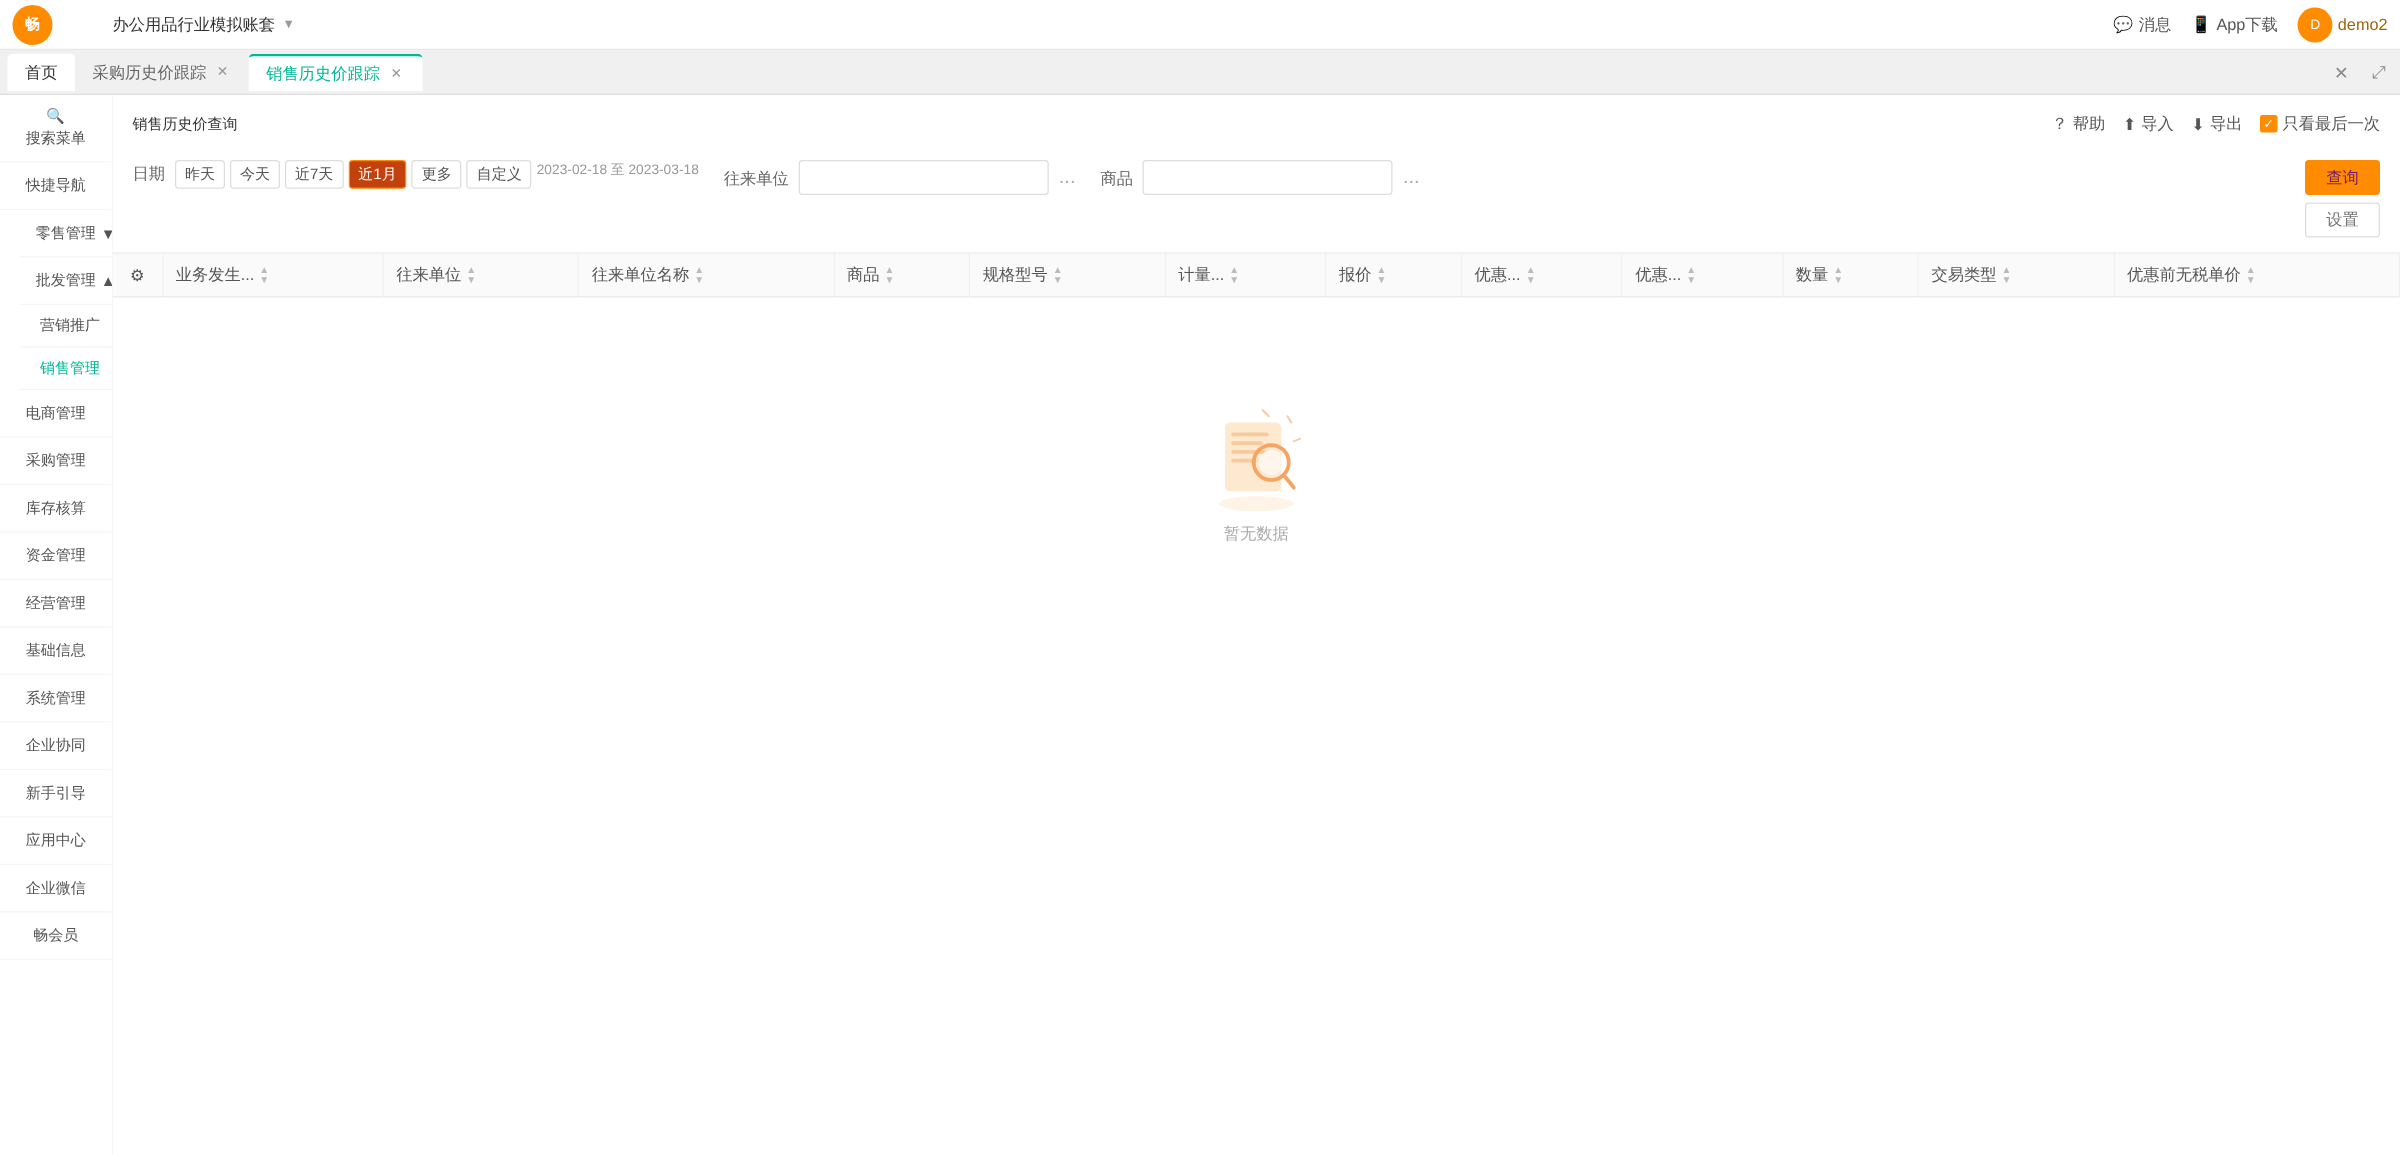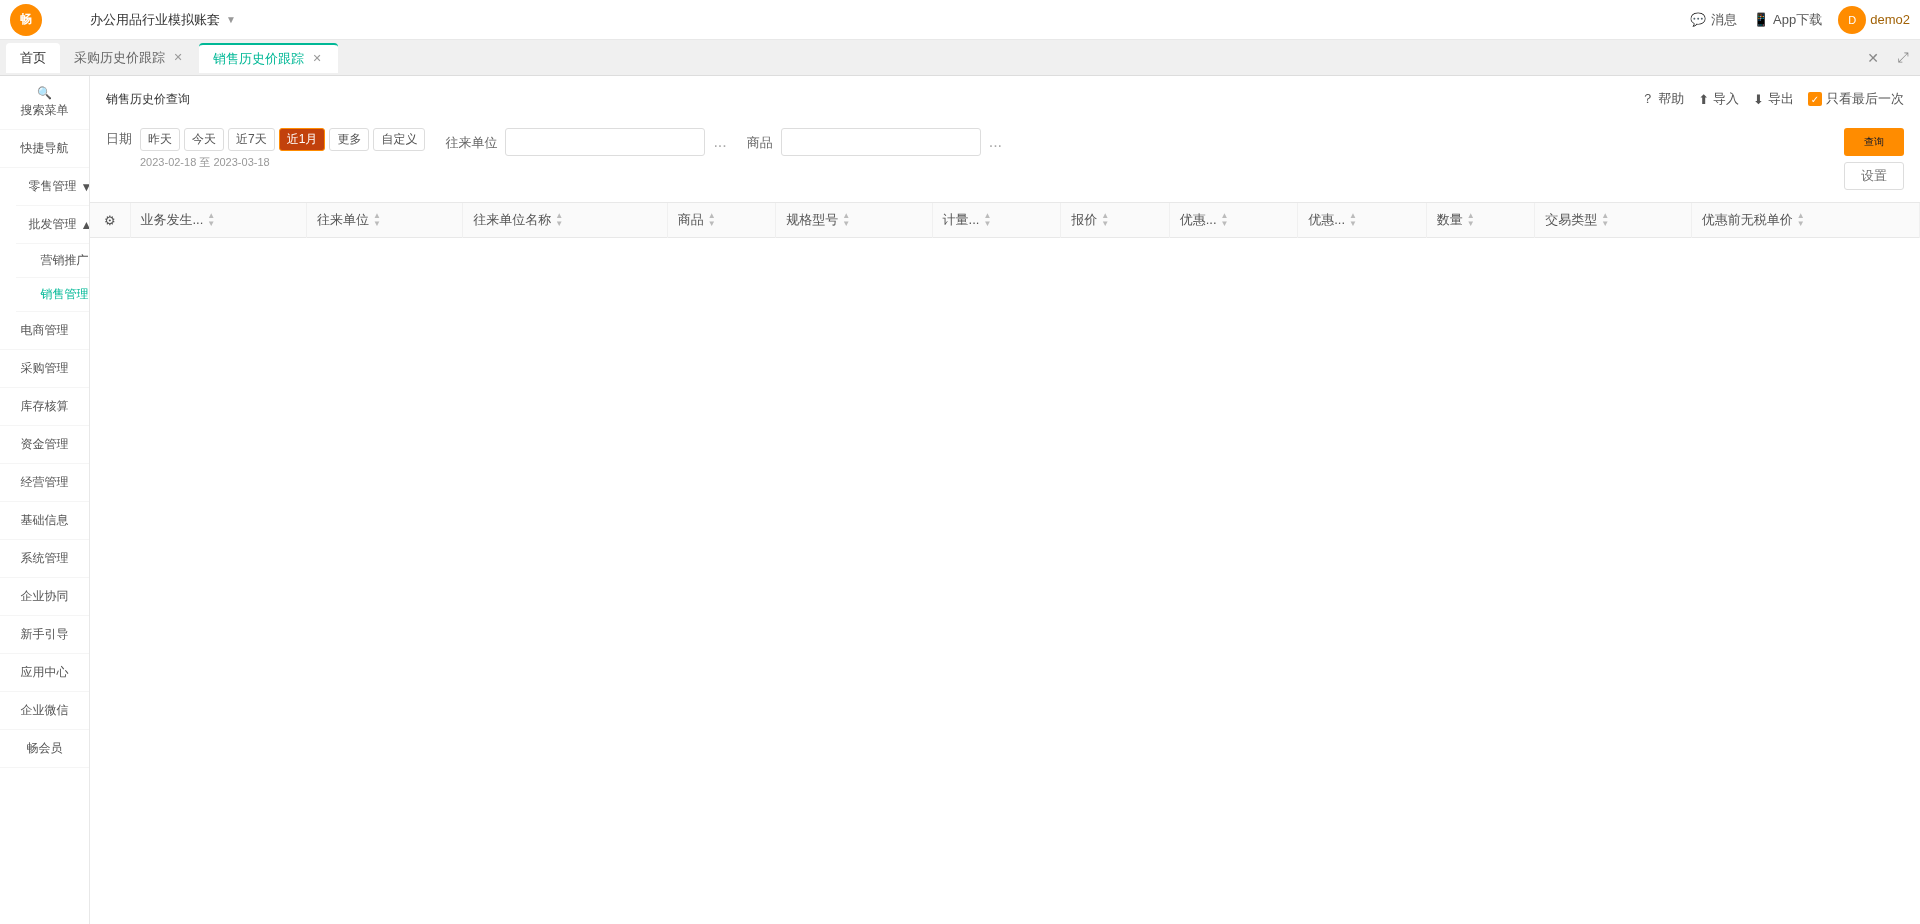--- a/index.html
+++ b/index.html
@@ -171,21 +171,20 @@
       color: #555;
       gap: 4px;
       border-bottom: 1px solid #f5f5f5;
     }
     .sidebar-sub-item {
       padding: 8px 8px 8px 16px;
       font-size: 12px;
       color: #555;
       cursor: pointer;
       border-bottom: 1px solid #f5f5f5;
-      text-align: center;
     }
     .sidebar-sub-item.active { color: #00b896; }
 
     
     .content-area {
       flex: 1;
       display: flex;
       flex-direction: column;
       overflow: hidden;
       background: #f5f7fa;
@@ -255,21 +254,21 @@
       gap: 8px;
     }
     .filter-label {
       font-size: 13px;
       color: #666;
       white-space: nowrap;
       margin-top: 2px;
     }
     .date-filter {
       display: flex;
-      flex-direction: column;
+      flex-direction: row;
       gap: 4px;
     }
     .date-buttons {
       display: flex;
       align-items: center;
       gap: 4px;
     }
     .date-btn {
       padding: 2px 7px;
       border: 1px solid #ddd;
@@ -304,24 +303,24 @@
     }
     .filter-dots {
       color: #aaa;
       font-size: 16px;
       cursor: pointer;
     }
     .query-btn {
       width: 60px;
       height: 28px;
       background: #ff8c00;
-      color: #0f172a;
+      color: #701a75;
       border: none;
       border-radius: 3px;
-      font-size: 10px;
+      font-size: 13px;
       cursor: pointer;
     }
     .settings-btn {
       width: 60px;
       height: 28px;
       background: #fff;
       color: #737373;
       border: 1px solid #ddd;
       border-radius: 3px;
       font-size: 13px;
@@ -654,16 +653,37 @@
                 <span>优惠前无税单价</span>
                 <span class="sort-icons">▲<br>▼</span>
               </div>
             </th>
           </tr>
         </thead>
         <tbody>
         </tbody>
       </table>
 
+      <div class="empty-state">
+        <svg class="empty-svg" viewBox="0 0 100 100" xmlns="http://www.w3.org/2000/svg">
+
+          <ellipse cx="50" cy="85" rx="30" ry="6" fill="#fde8d0" opacity="0.5"></ellipse>
+
+          <rect x="25" y="20" width="45" height="55" rx="4" fill="#fde8d0"></rect>
+          <rect x="30" y="28" width="30" height="3" rx="1.5" fill="#f8c99a"></rect>
+          <rect x="30" y="35" width="25" height="3" rx="1.5" fill="#f8c99a"></rect>
+          <rect x="30" y="42" width="28" height="3" rx="1.5" fill="#f8c99a"></rect>
+          <rect x="30" y="49" width="20" height="3" rx="1.5" fill="#f8c99a"></rect>
+
+          <circle cx="62" cy="52" r="14" fill="none" stroke="#f5a461" stroke-width="3"></circle>
+          <circle cx="62" cy="52" r="10" fill="#fff" opacity="0.6"></circle>
+          <line x1="72" y1="62" x2="80" y2="72" stroke="#f5a461" stroke-width="3" stroke-linecap="round"></line>
+
+          <line x1="55" y1="10" x2="60" y2="15" stroke="#f8c99a" stroke-width="1.5" stroke-linecap="round"></line>
+          <line x1="75" y1="15" x2="78" y2="20" stroke="#f8c99a" stroke-width="1.5" stroke-linecap="round"></line>
+          <line x1="80" y1="35" x2="85" y2="33" stroke="#f8c99a" stroke-width="1.5" stroke-linecap="round"></line>
+        </svg>
+        <span class="empty-text">暂无数据</span>
+      </div>
     </div>
 
   </div>
 </div>
 
 </body></html>

